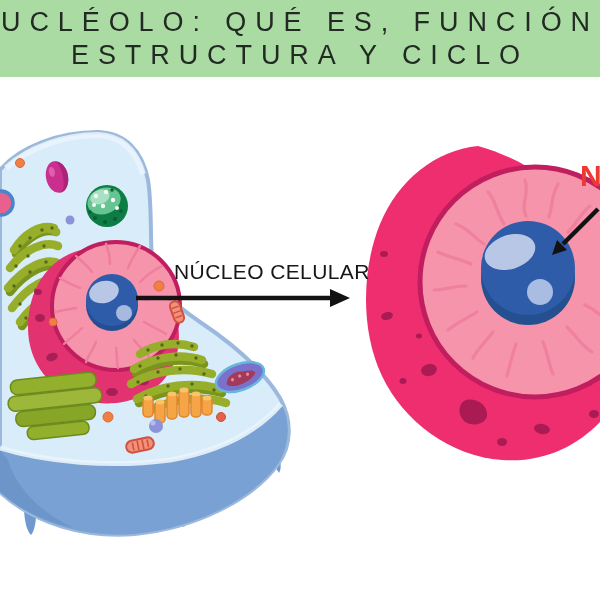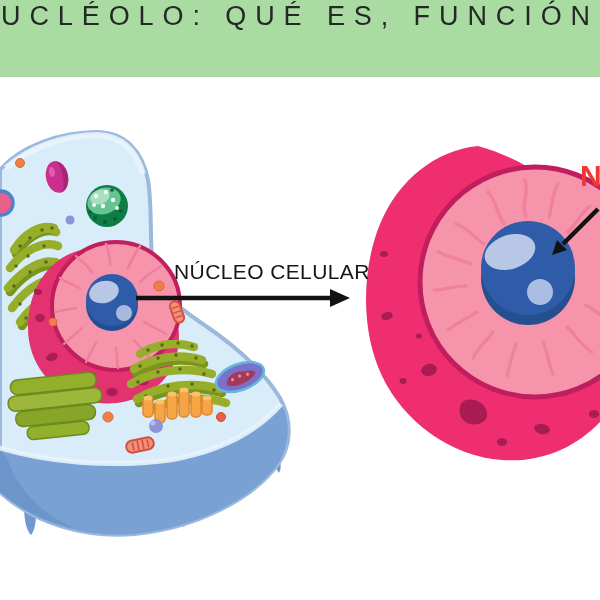--- a/index.html
+++ b/index.html
@@ -4,21 +4,21 @@
 <style>
   html,body{margin:0;padding:0;}
   body{
     width:600px;height:600px;overflow:hidden;position:relative;
     background:var(--canvas-bg,#ffffff);
     font-family:"Liberation Sans",sans-serif;
   }
   .header{
     position:absolute;top:0;left:0;width:600px;height:77px;z-index:3;
     background:var(--header-bg,#a9dba3);
-    display:flex;flex-direction:column;align-items:center;
+    display:flex;flex-direction:column;justify-content:center;align-items:center;
   }
   .header .line{
     white-space:nowrap;color:var(--header-text,#232a24);
     font-size:27px;font-weight:500;letter-spacing:.33em;line-height:33px;
   }
   .illustration{position:absolute;left:0;top:0;width:600px;height:600px;z-index:1;}
   .nucleus-label{
     position:absolute;left:174px;top:260px;z-index:2;
     font-size:21px;font-weight:400;letter-spacing:.4px;
     color:var(--label-text,#171717);white-space:nowrap;
@@ -27,20 +27,21 @@
     position:absolute;left:580px;top:159px;z-index:2;
     font-size:30px;font-weight:700;
     color:var(--nucleolus-label-color,#ed3833);
   }
 </style>
 </head>
 <body>
 
 <div class="header">
   <div class="line">UCLÉOLO: QUÉ ES, FUNCIÓN</div>
+  <div class="line">ESTRUCTURA Y CICLO</div>
 </div>
 
 <div class="nucleus-label">NÚCLEO CELULAR</div>
 <div class="nucleolus-label">N</div>
 
 <svg class="illustration" viewBox="0 0 600 600" xmlns="http://www.w3.org/2000/svg">
 
   <g>
 
     <g fill="#6f99cf">

